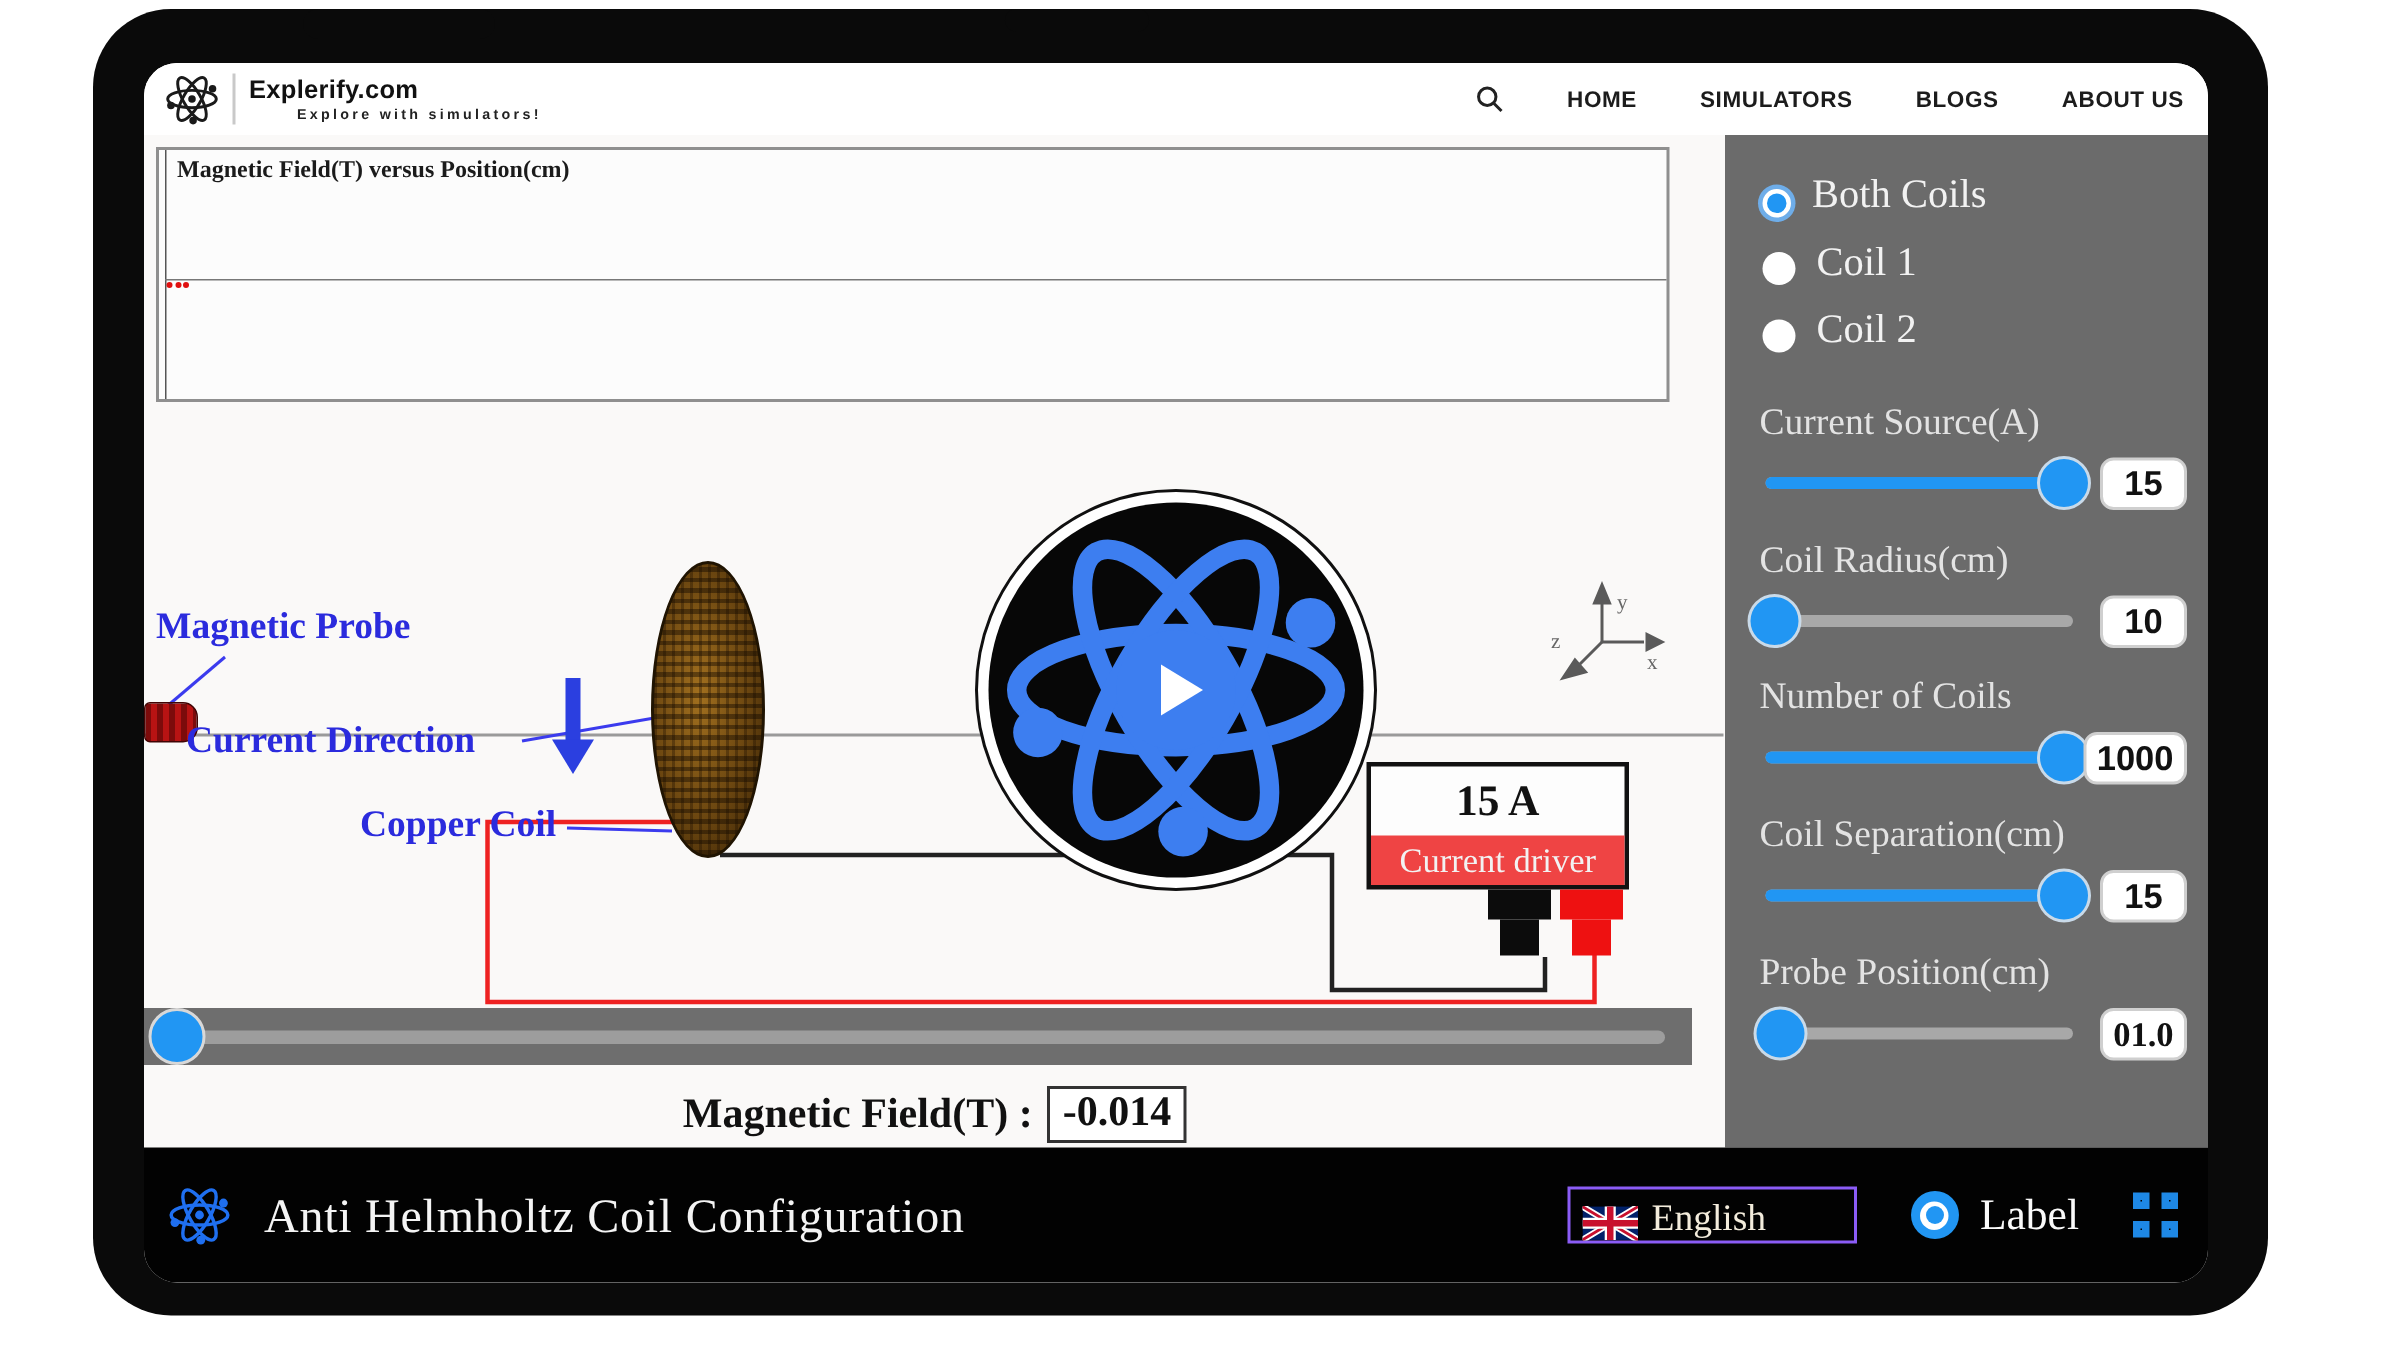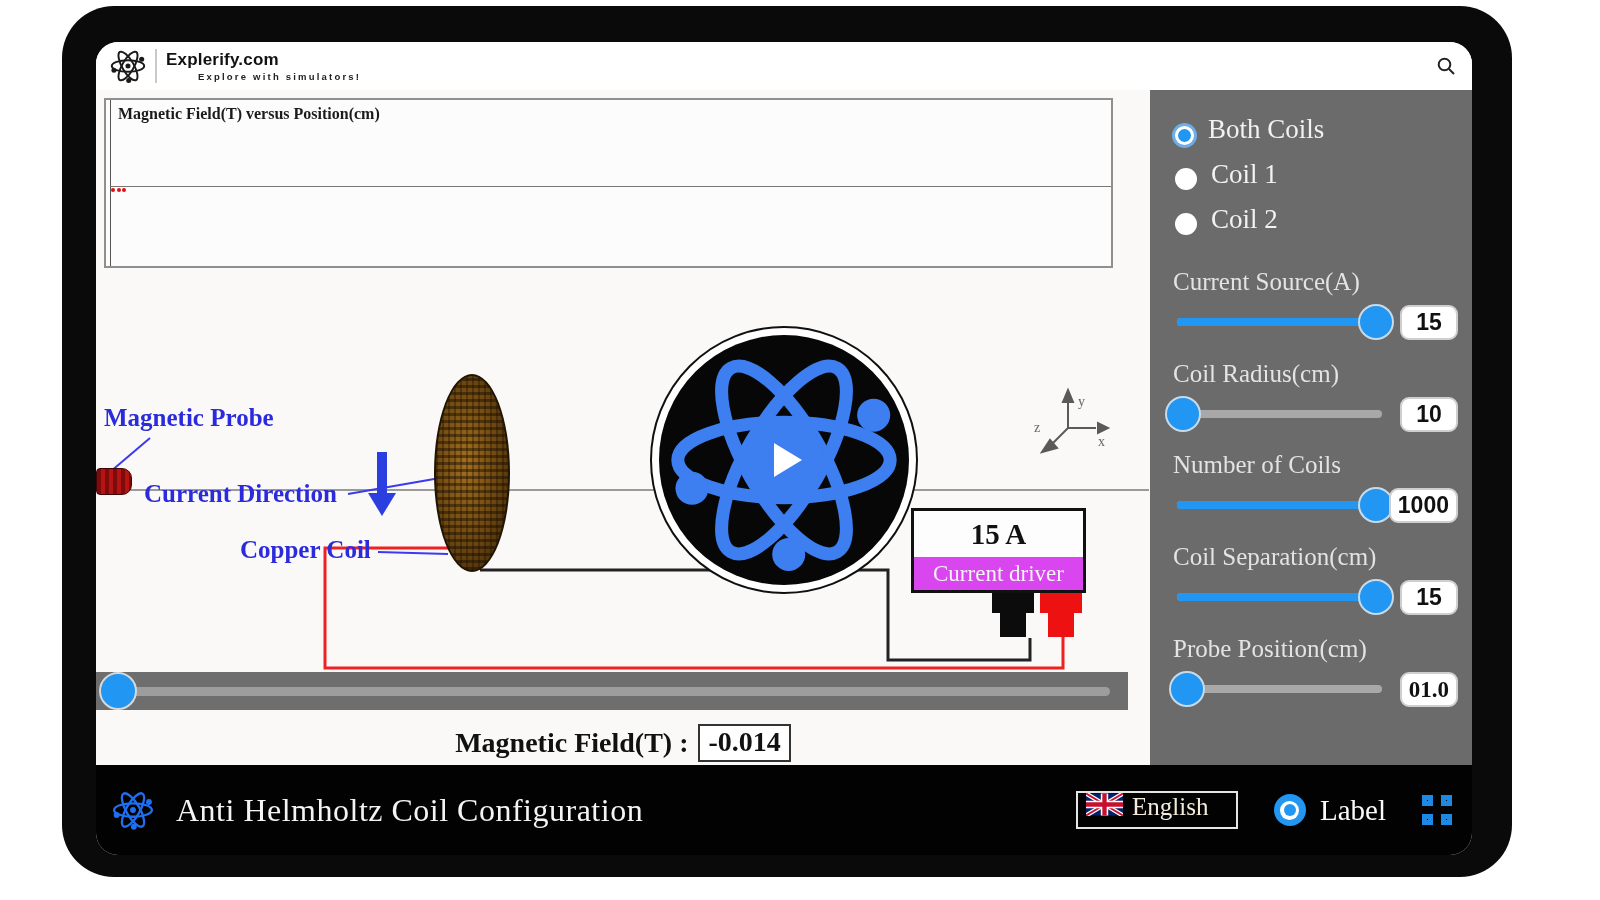--- a/index.html
+++ b/index.html
@@ -41,21 +41,21 @@
   .chart-dot { position:absolute; width:4px; height:4px; border-radius:50%; background:#e01010; }
 
   
   .sim-svg { position:absolute; left:0; top:0; width:1054px; height:675px; pointer-events:none; }
   .probe { position:absolute; left:0px; top:378px; width:36px; height:27px;
            background:repeating-linear-gradient(90deg,#7c0b0b 0 4px,#b81313 4px 8px);
            border:1px solid #400404; border-radius:4px 10px 10px 4px; }
   .sim-label { position:absolute; font-family:"Liberation Serif", serif; font-weight:bold;
                font-size:25px; color:#2b2bdd; }
   .lbl-probe { left:8px; top:314px;text-align:right; }
-  .lbl-current { left:48px; top:390px; }
+  .lbl-current { left:28px; top:390px; }
   .lbl-coil { left:144px; top:446px; }
 
   .coil { position:absolute; left:338px; top:284px; width:76px; height:198px;
           border-radius:50%; border:2px solid #201402;
           background:
             repeating-linear-gradient(0deg, rgba(20,10,0,.45) 0 3px, rgba(0,0,0,0) 3px 7px),
             repeating-linear-gradient(90deg, rgba(30,15,0,.35) 0 2px, rgba(0,0,0,0) 2px 6px),
             radial-gradient(ellipse at 42% 45%, #a2701f 0%, #6b4610 55%, #331f04 100%); }
 
   .play-overlay { position:absolute; left:554px; top:236px; width:268px; height:268px;
@@ -66,21 +66,21 @@
                  width:80px; height:80px; border-radius:50%; background:#3d7ef0;
                  display:flex; align-items:center; justify-content:center; }
   .play-triangle { width:0; height:0; border-left:28px solid #ffffff;
                    border-top:17px solid transparent; border-bottom:17px solid transparent;
                    margin-left:8px; }
 
   .driver-box { position:absolute; left:815px; top:418px; width:175px; height:85px;
                 border:3px solid #111; background:#fdfdfd; }
   .driver-reading { height:46px; display:flex; align-items:center; justify-content:center;
                     font-family:"Liberation Serif", serif; font-size:29px; font-weight:600; color:#111; }
-  .driver-name { height:33px; background:#d946ef; display:flex; align-items:center; justify-content:center;
+  .driver-name { height:33px; background:#ef4444; display:flex; align-items:center; justify-content:center;
                  font-family:"Liberation Serif", serif; font-size:23px; color:#f2f2f2; }
   .terminal { position:absolute; top:503px; width:42px; height:20px; }
   .terminal::after { content:""; position:absolute; left:8px; top:20px; width:26px; height:24px;
                      background:inherit; }
   .terminal-black { left:896px; background:#0c0c0c; }
   .terminal-red { left:944px; background:#ee1111; }
 
   .rail-slider { position:absolute; left:0; top:582px; width:1032px; height:38px; background:#6e6e6e; }
   .rail-track { position:absolute; left:18px; top:15px; width:996px; height:9px; border-radius:5px;
                 background:#9d9d9d; }
@@ -114,21 +114,21 @@
              justify-content:center; font-size:23px; font-weight:600; color:#111; padding:0 7px; }
   .s-value.serif { font-family:"Liberation Serif", serif; font-weight:bold; }
 
   
   .footer { position:absolute; left:0; top:723px; width:1376px; height:90px; background:#020202;
             display:flex; align-items:center; }
   .footer-atom { margin-left:16px; flex:none; }
   .footer-title { margin-left:22px; font-family:"Liberation Serif", serif; font-size:32px;
                   color:#f4f4f4; letter-spacing:0.5px; }
   .footer-right { margin-left:auto; display:flex; align-items:center; margin-right:20px; gap:36px; }
-  .lang-box { width:162px; height:38px; border:2px solid #e5e5e5; display:flex; align-items:flex-start;
+  .lang-box { width:193px; height:38px; border:2px solid #8b5cf6; display:flex; align-items:flex-end;
               padding-left:8px; gap:9px; cursor:pointer; }
   .lang-text { font-family:"Liberation Serif", serif; font-size:25px; color:#f3ecdc; }
   .label-toggle-wrap { display:flex; align-items:center; gap:14px; }
   .toggle-outer { width:32px; height:32px; border-radius:50%; background:#2196f3;
                   display:flex; align-items:center; justify-content:center; cursor:pointer; }
   .toggle-mid { width:19px; height:19px; border-radius:50%; background:#ffffff;
                 display:flex; align-items:center; justify-content:center; }
   .toggle-core { width:12px; height:12px; border-radius:50%; background:#2196f3; }
   .toggle-label { font-family:"Liberation Serif", serif; font-size:29px; color:#fafafa; }
   .fullscreen-icon { position:relative; width:30px; height:30px; cursor:pointer; }
@@ -171,20 +171,26 @@
       <div>
         <div class="brand-name">Explerify.com</div>
         <div class="brand-tag">Explore with simulators!</div>
       </div>
     </div>
     <div class="nav-right">
       <svg class="search-svg" width="20" height="20" viewBox="0 0 20 20">
         <circle cx="8.5" cy="8.5" r="5.8" fill="none" stroke="#222" stroke-width="2"></circle>
         <line x1="13" y1="13" x2="18" y2="18" stroke="#222" stroke-width="2"></line>
       </svg>
+      <div style="display:flex; gap:42px;" id="nav-menu">
+          <span class="nav-item">HOME</span>
+          <span class="nav-item">SIMULATORS</span>
+          <span class="nav-item">BLOGS</span>
+          <span class="nav-item">ABOUT US</span>
+        </div>
     </div>
   </div>
 
   <div class="sim-area">
 
     <div class="chart-box">
       <div class="chart-title">Magnetic Field(T) versus Position(cm)</div>
       <div class="chart-vaxis"></div>
       <div class="chart-haxis"></div>
       <div id="chart-dots">

